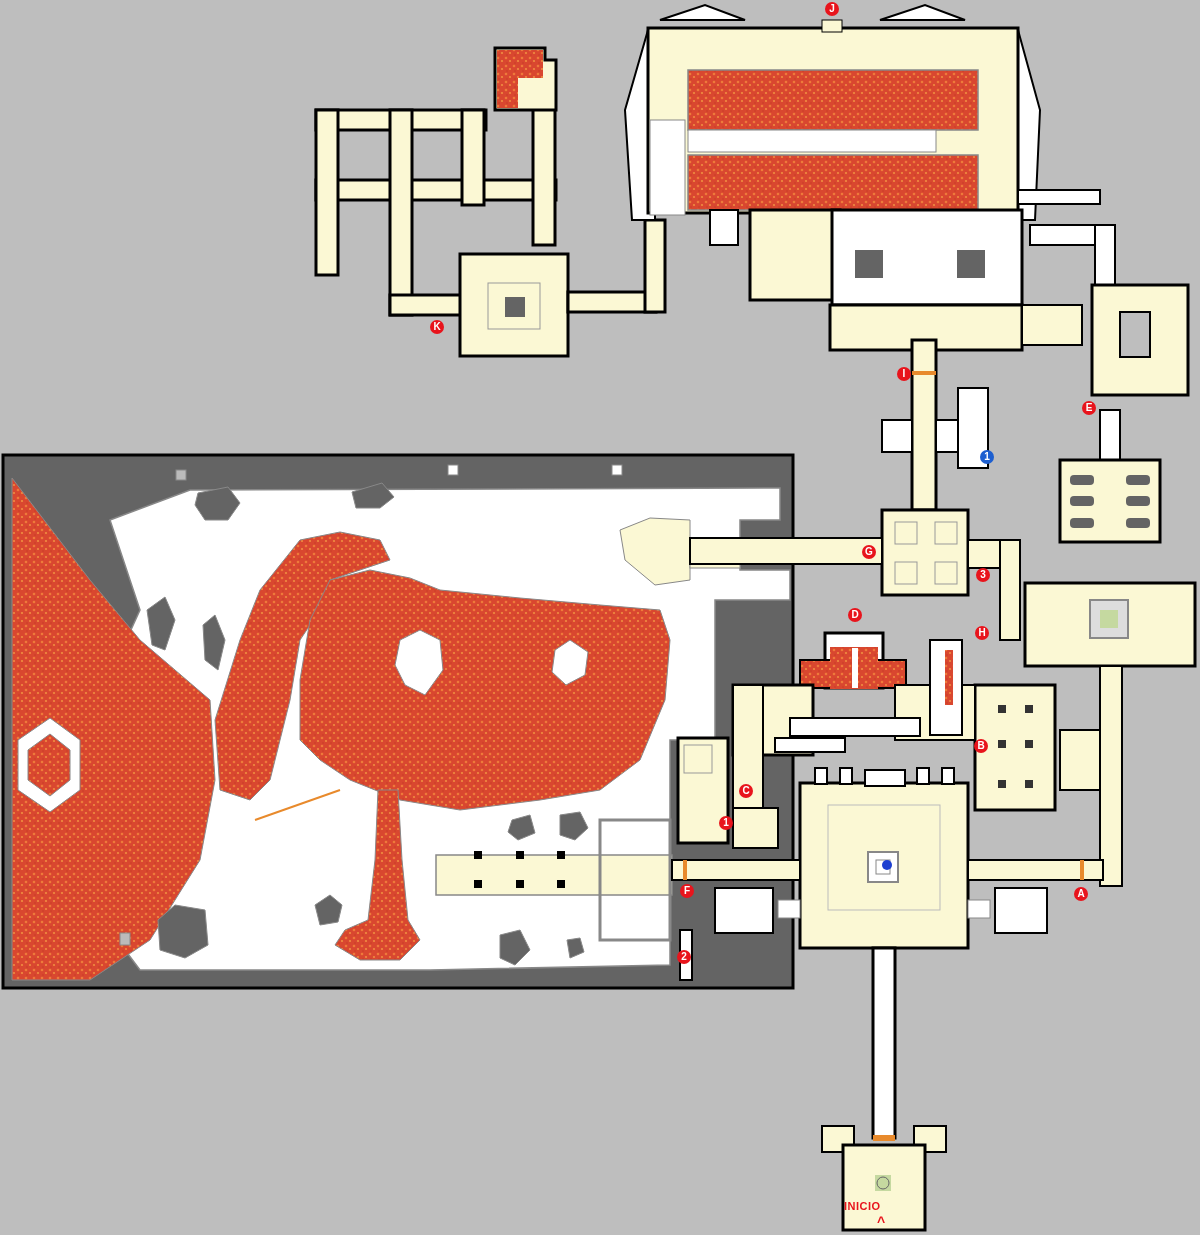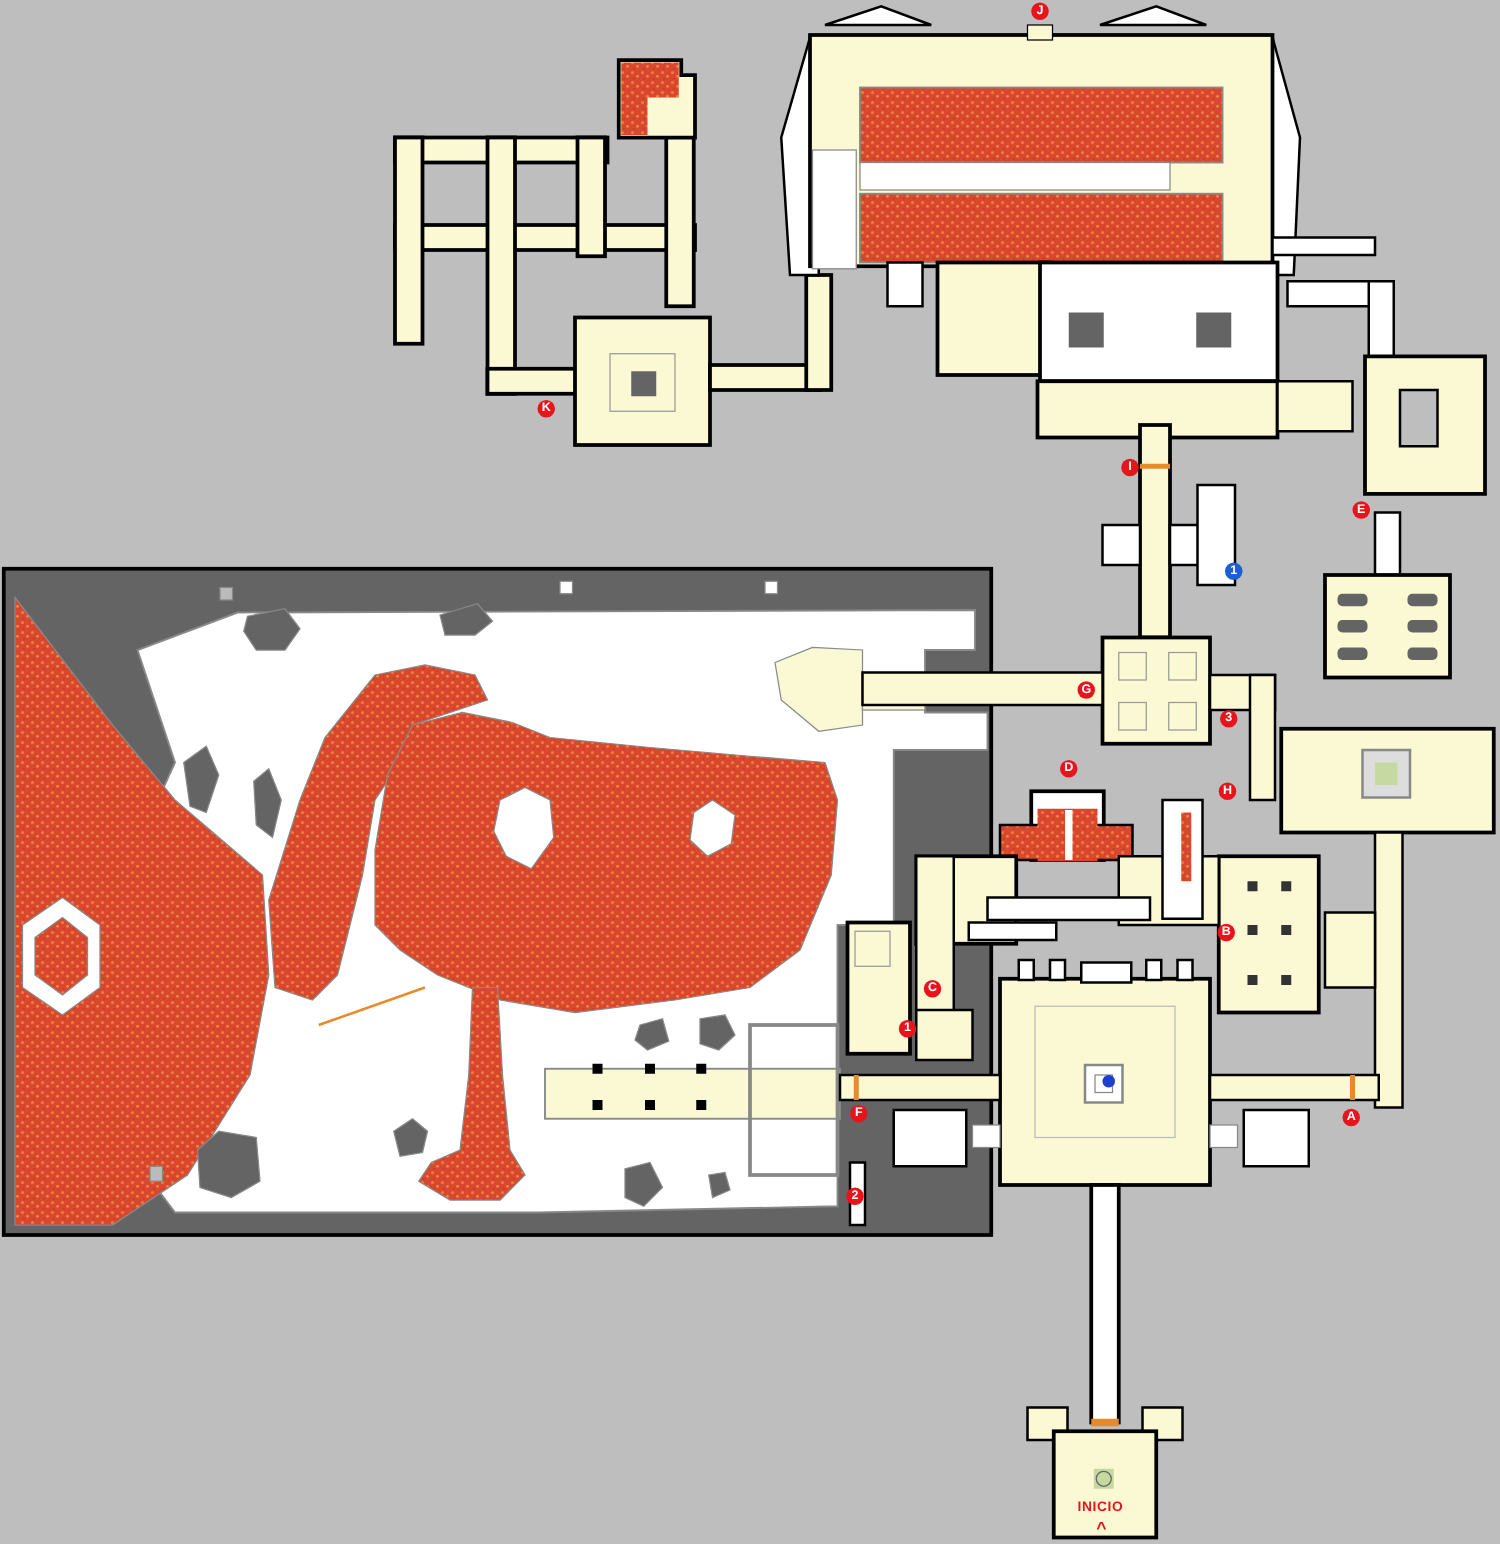--- a/index.html
+++ b/index.html
@@ -230,14 +230,14 @@
 <div class="marker" style="left:975px;top:626px;">H</div>
 <div class="marker" style="left:897px;top:367px;">I</div>
 <div class="marker" style="left:825px;top:2px;">J</div>
 <div class="marker" style="left:430px;top:320px;">K</div>
 
 <div class="marker" style="left:719px;top:816px;">1</div>
 <div class="marker blue" style="left:980px;top:450px;">1</div>
 <div class="marker" style="left:677px;top:950px;">2</div>
 <div class="marker" style="left:976px;top:568px;">3</div>
 
-<div class="start-label" style="left:862px;top:1200px;text-align:center;">INICIO</div>
+<div class="start-label" style="left:844px;top:1200px;text-align:center;">INICIO</div>
 <div class="start-arrow" style="left:877px;top:1217px;">^</div>
 
 </body></html>

